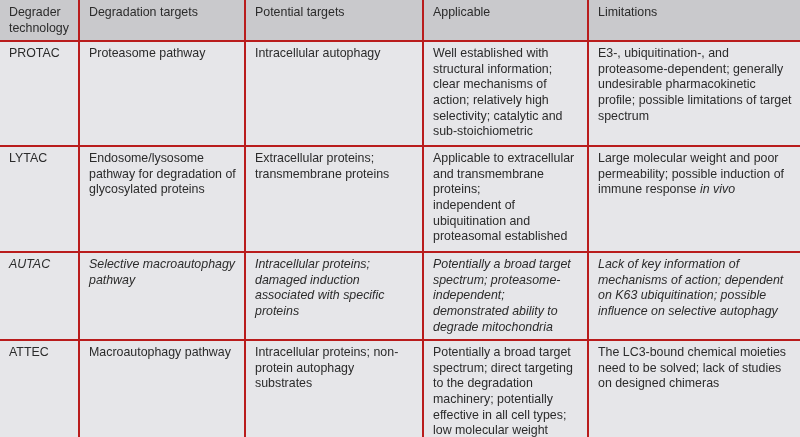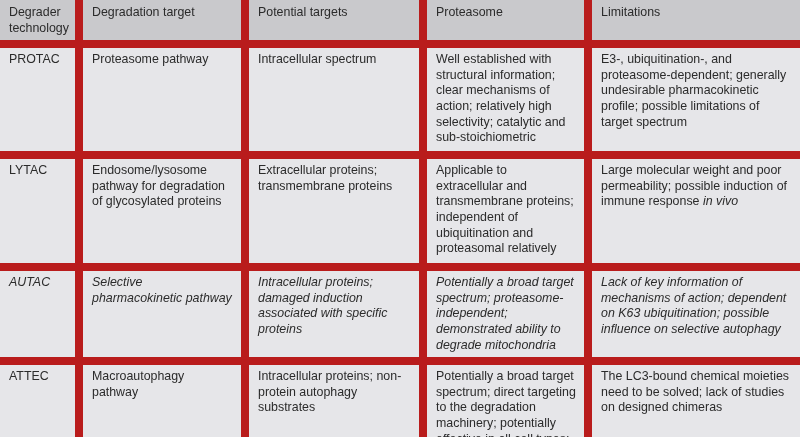--- a/index.html
+++ b/index.html
@@ -7,21 +7,21 @@
   table.deg {
     border-collapse:collapse;
     width:800px;
     table-layout:fixed;
     font-family:"Liberation Sans", sans-serif;
     font-size:12.4px;
     line-height:15.6px;
     color:#2b2b2b;
   }
   table.deg th, table.deg td {
-    border:8px solid #b91c1c;
+    border:2px solid #b91c1c;
     vertical-align:top;
     text-align:left;
     font-weight:normal;
     padding:4px 8px 4px 9px;
   }
   table.deg thead th {
     background:#c9c9cc;
     height:30px;
     padding-top:5px;
   }
@@ -47,44 +47,44 @@
   <colgroup>
     <col class="c1">
       <col class="c2">
       <col class="c3">
       <col class="c4">
       <col class="c5">
   </colgroup>
   <thead>
     <tr>
       <th>Degrader technology</th>
-      <th>Degradation target</th>
+      <th>Degradation targets</th>
       <th>Potential targets</th>
-      <th>Proteasome</th>
+      <th>Applicable</th>
       <th>Limitations</th>
     </tr>
   </thead>
   <tbody>
     <tr class="r1">
       <td>PROTAC</td>
       <td>Proteasome pathway</td>
-      <td>Intracellular spectrum</td>
+      <td>Intracellular autophagy</td>
       <td>Well established with structural information; clear mechanisms of action; relatively high selectivity; catalytic and sub-stoichiometric</td>
       <td>E3-, ubiquitination-, and proteasome-dependent; generally undesirable pharmacokinetic profile; possible limitations of target spectrum</td>
     </tr>
     <tr class="r2">
       <td>LYTAC</td>
       <td>Endosome/lysosome pathway for degradation of glycosylated proteins</td>
       <td>Extracellular proteins; transmembrane proteins</td>
-      <td><span>Applicable to extracellular and transmembrane proteins;</span><br><span>independent of ubiquitination and proteasomal relatively</span></td>
+      <td><span>Applicable to extracellular and transmembrane proteins;</span><br><span>independent of ubiquitination and proteasomal established</span></td>
       <td><span>Large molecular weight and poor permeability; possible induction of immune response </span><span class="it">in vivo</span></td>
     </tr>
     <tr class="r3">
       <td>AUTAC</td>
-      <td>Selective pharmacokinetic pathway</td>
+      <td>Selective macroautophagy pathway</td>
       <td>Intracellular proteins; damaged induction associated with specific proteins</td>
       <td>Potentially a broad target spectrum; proteasome-independent; demonstrated ability to degrade mitochondria</td>
       <td>Lack of key information of mechanisms of action; dependent on K63 ubiquitination; possible influence on selective autophagy</td>
     </tr>
     <tr class="r4">
       <td>ATTEC</td>
       <td>Macroautophagy pathway</td>
       <td>Intracellular proteins; non-protein autophagy substrates</td>
       <td>Potentially a broad target spectrum; direct targeting to the degradation machinery; potentially effective in all cell types; low molecular weight</td>
       <td>The LC3-bound chemical moieties need to be solved; lack of studies on designed chimeras</td>

